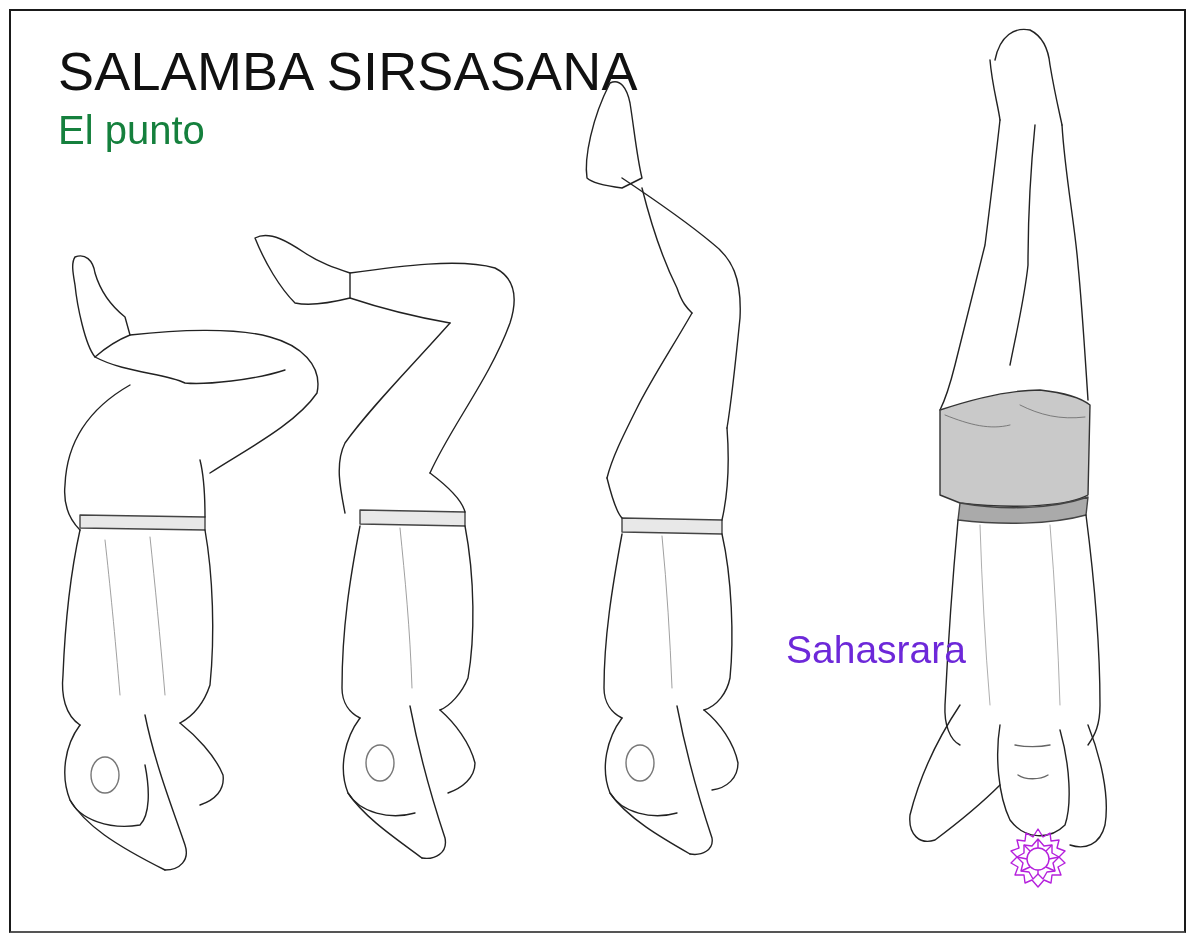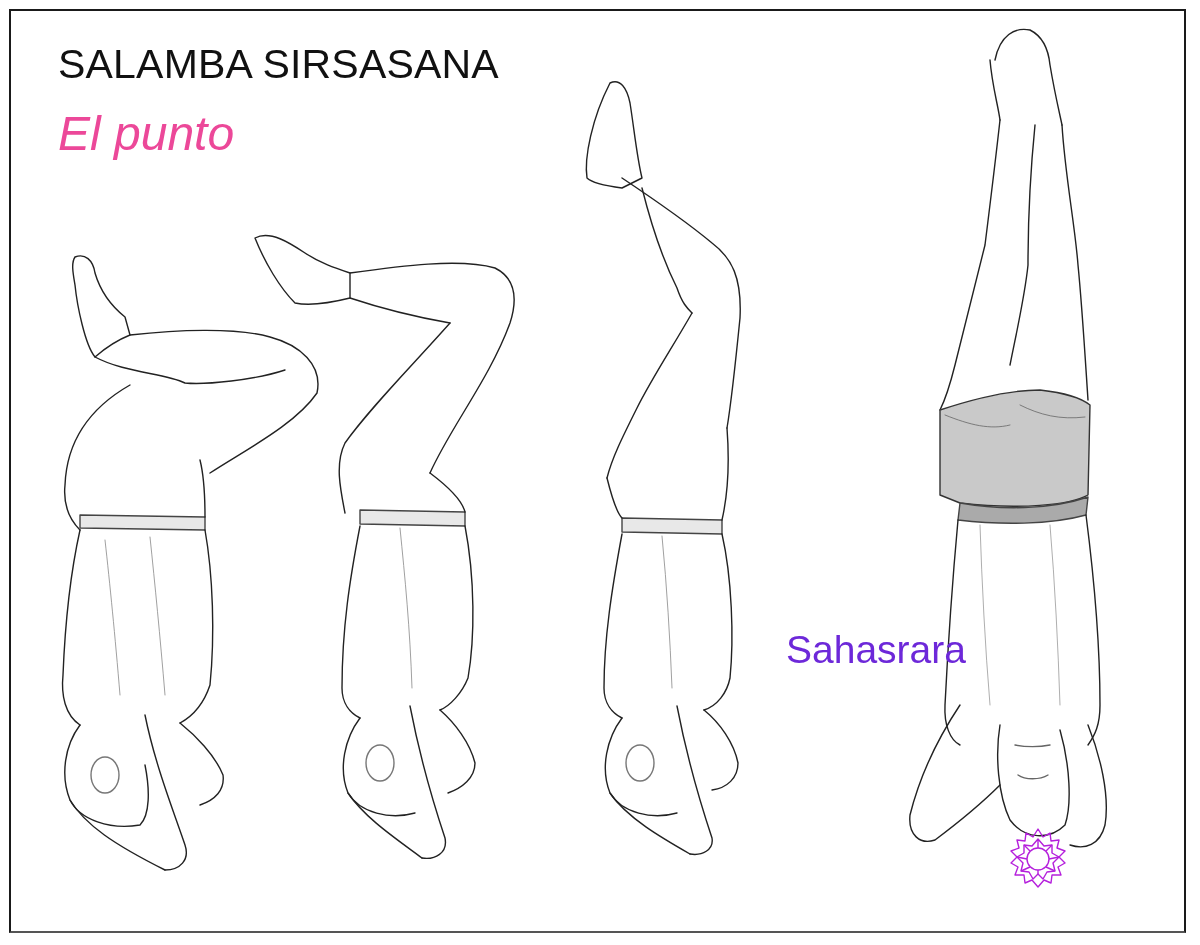--- a/index.html
+++ b/index.html
@@ -1,19 +1,19 @@
 <!DOCTYPE html>
 <html><head>
 <meta charset="utf-8">
 <style>
   html, body { margin: 0; padding: 0; background: #ffffff; }
   body { width: 1200px; height: 945px; position: relative; overflow: hidden; font-family: "Liberation Sans", sans-serif; }
   .frame { position: absolute; left: 9px; top: 9px; width: 1173px; height: 920px; border: 2px solid #1a1a1a; border-bottom-color: #555; background: #fff; }
-  .title { position: absolute; left: 58px; top: 44px; font-size: 41px; color: #111; letter-spacing: 0.2px; line-height: 1; white-space: nowrap; }
-  .subtitle { position: absolute; left: 58px; top: 110px; font-size: 48px; color: #ec4899; line-height: 1; white-space: nowrap; font-style: italic; }
+  .title { position: absolute; left: 58px; top: 44px; font-size: 54px; color: #111; letter-spacing: 0.2px; line-height: 1; white-space: nowrap; }
+  .subtitle { position: absolute; left: 58px; top: 110px; font-size: 40px; color: #15803d; line-height: 1; white-space: nowrap; }
   .label-sahasrara { position: absolute; left: 786px; top: 630px; font-size: 39px; color: #6d28d9; line-height: 1; white-space: nowrap; z-index: 3; }
   .figure { position: absolute; }
   .figure svg { display: block; overflow: visible; }
   .chakra { position: absolute; left: 1006px; top: 825px; width: 64px; height: 68px; z-index: 4; }
 </style>
 </head>
 <body>
 
 <div class="frame"></div>
 

